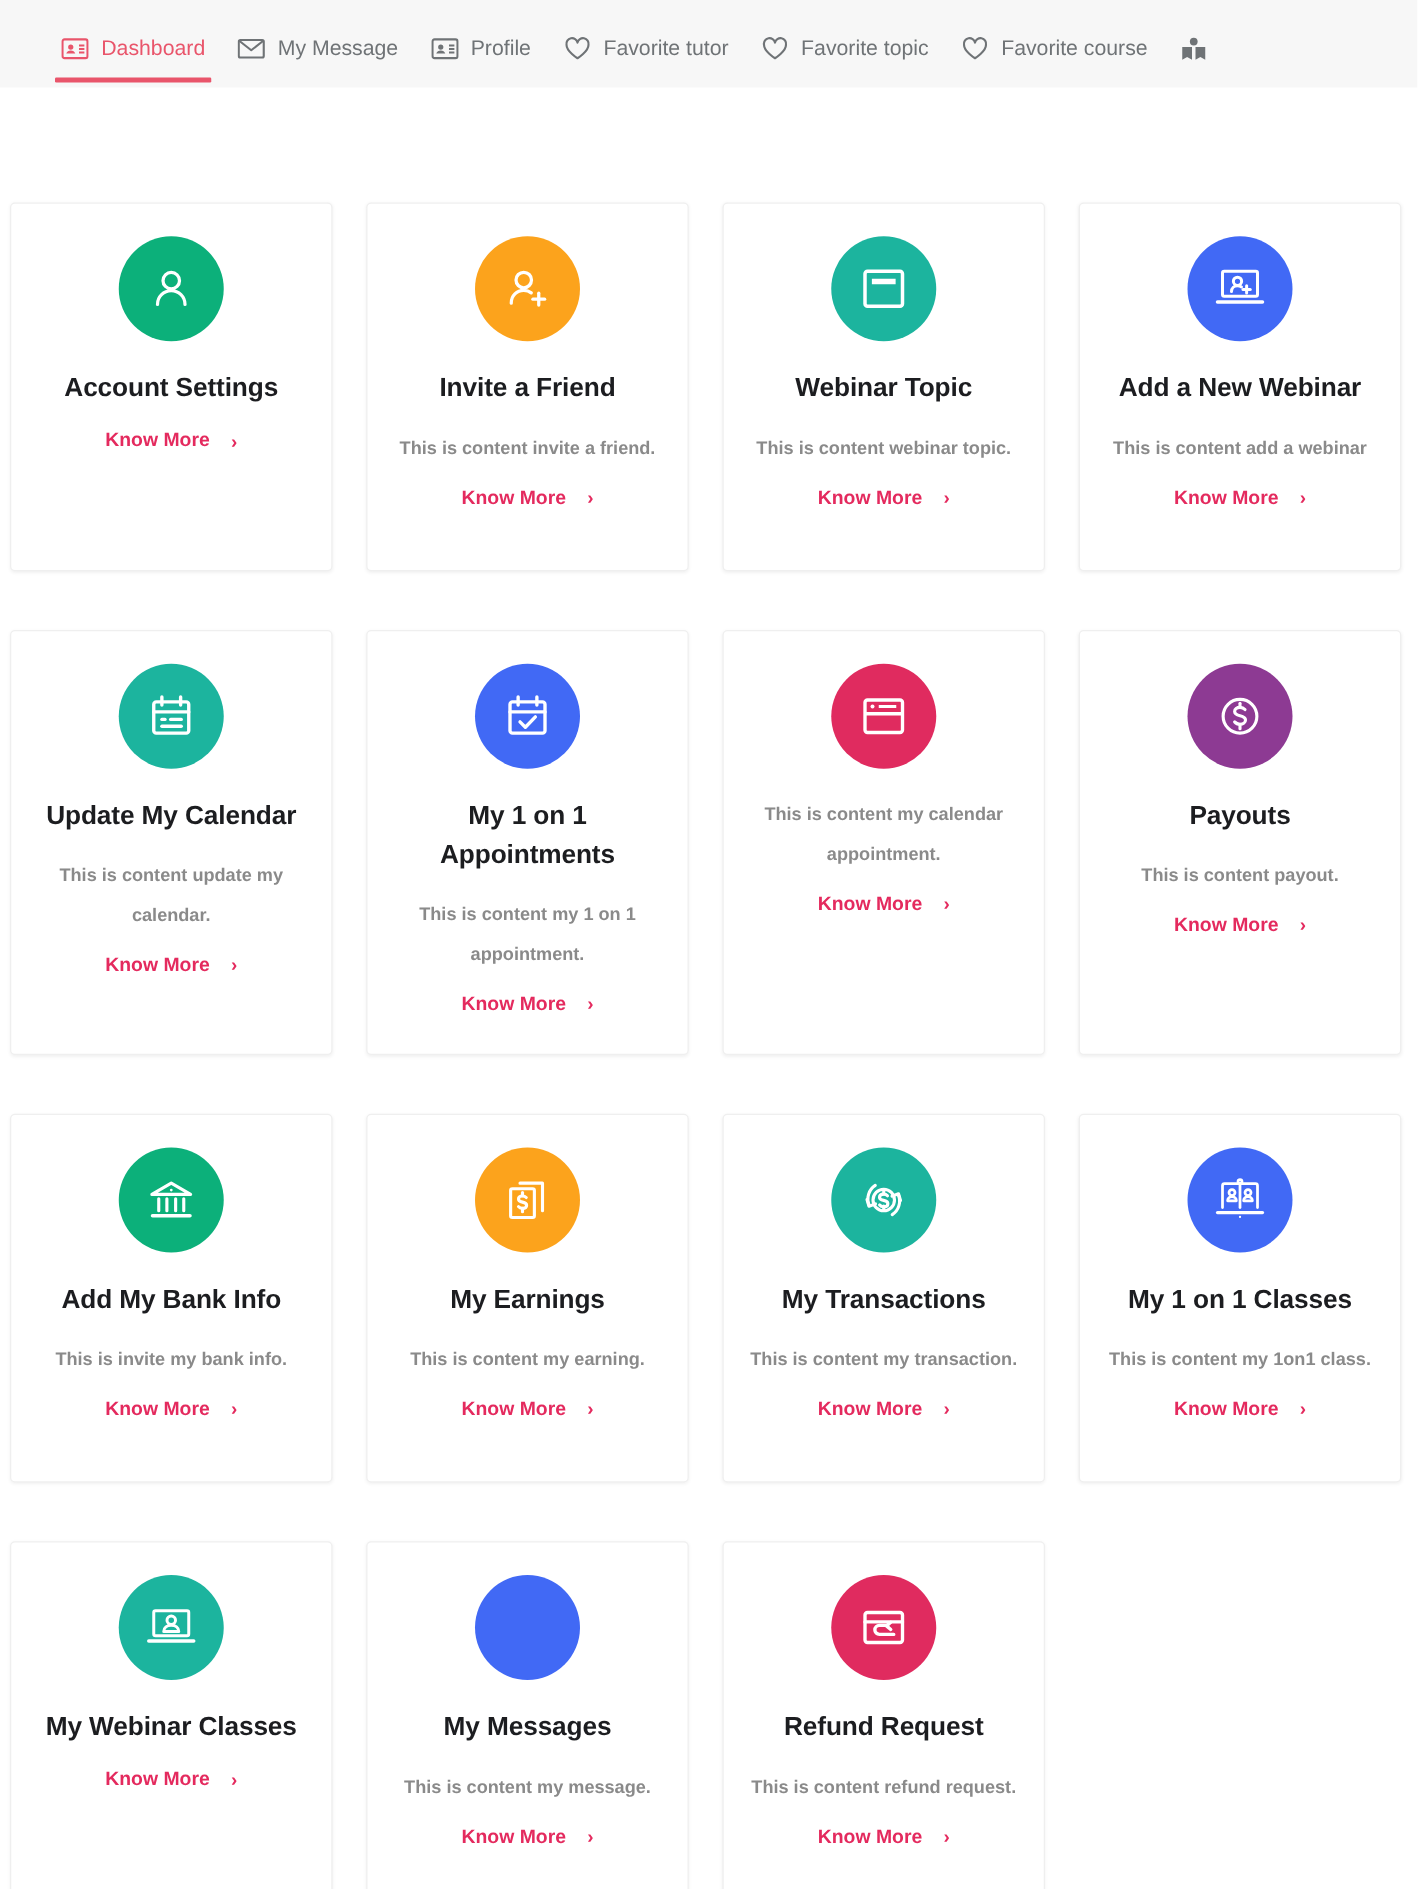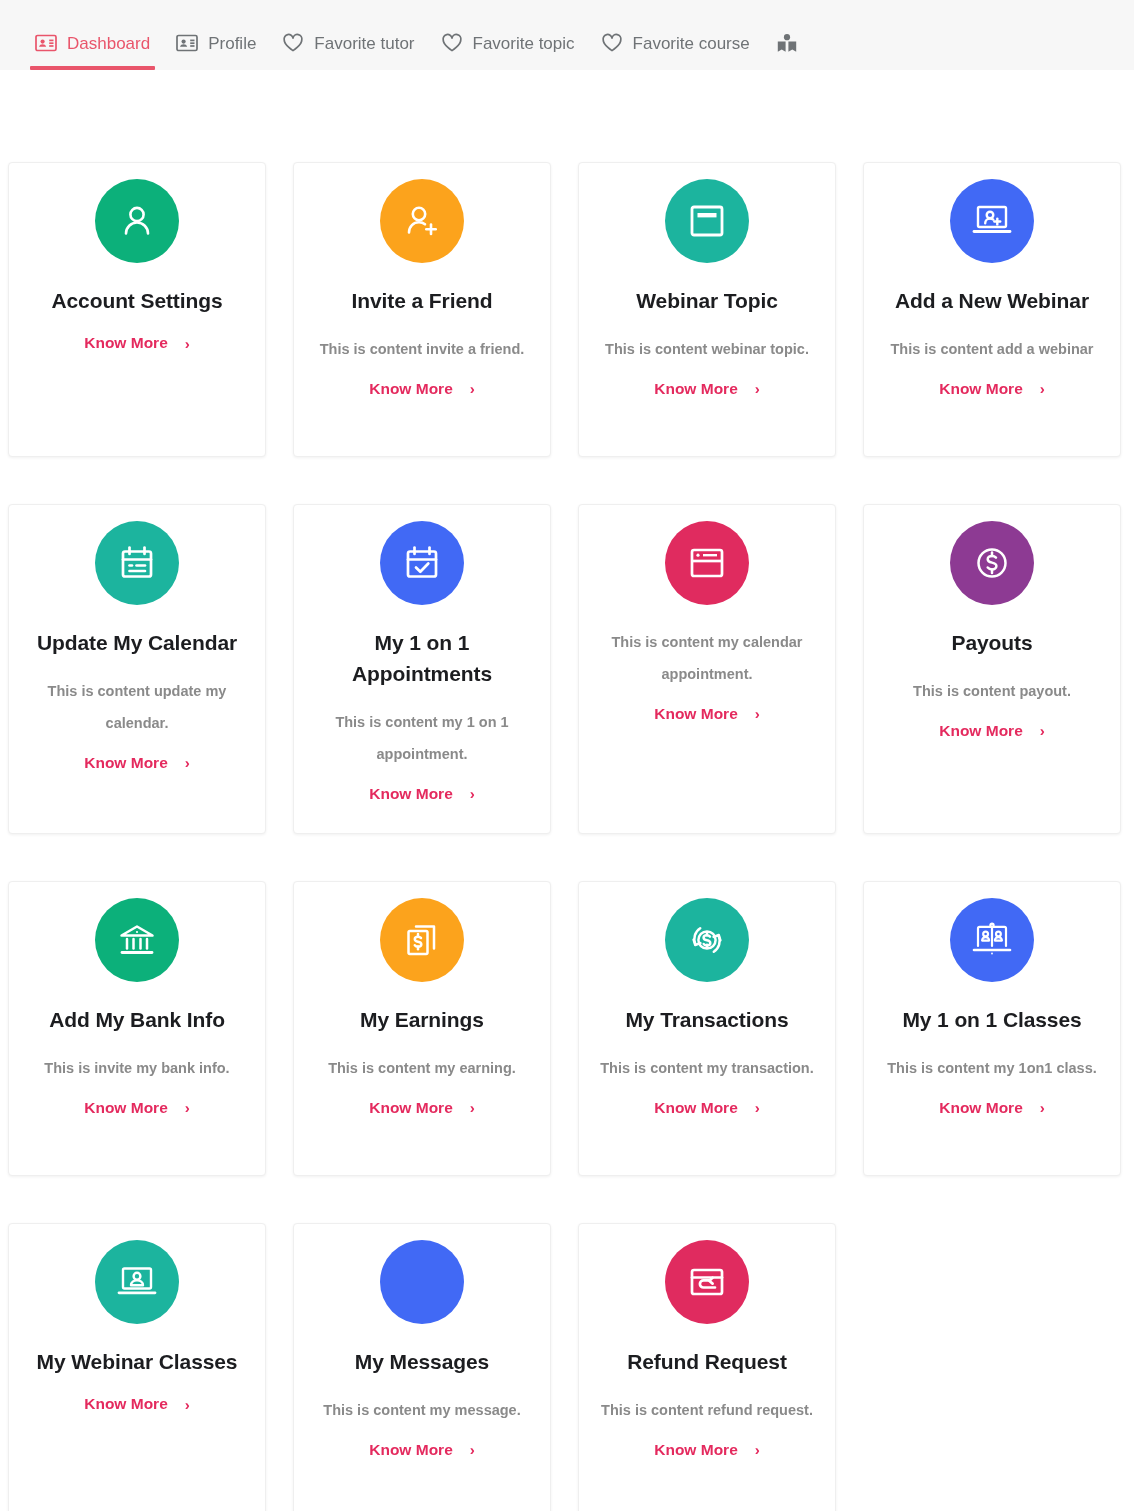--- a/index.html
+++ b/index.html
@@ -11,22 +11,22 @@
     background: #ffffff;
     font-family: "Liberation Sans", sans-serif;
   }
 
   
   .topnav {
     width: 1134px;
     height: 70px;
     background: #f7f7f7;
     display: flex;
-    align-items: flex-end;
-    padding-left: 22px;
+    align-items: center;
+    padding-left: 36px;
     position: relative;
   }
   .nav-item {
     display: flex;
     align-items: center;
     height: 54px;
     gap: 10px;
     padding: 0 13px;
     margin-top: 7px;
     position: relative;
@@ -60,21 +60,21 @@
     grid-template-columns: repeat(4, 258px);
     column-gap: 27px;
     row-gap: 47px;
     padding-left: 8px;
   }
   .card {
     background: #ffffff;
     border: 1px solid #efefef;
     border-radius: 4px;
     box-shadow: 0 1px 3px rgba(0,0,0,0.06);
-    padding: 16px 18px 30px 18px;
+    padding: 26px 18px 30px 18px;
     text-align: center;
     min-height: 295px;
     display: flex;
     flex-direction: column;
     align-items: center;
     cursor: pointer;
   }
   .card.tall { min-height: 330px; }
   .circle {
     width: 84px;
@@ -125,20 +125,29 @@
       <rect x="1" y="1.5" width="20" height="15" rx="1.6"></rect>
       <circle cx="7.6" cy="7.6" r="2.1" fill="#e9556b" stroke="none"></circle>
       <path d="M4.0 12.8c0.5-1.7 1.9-2.5 3.6-2.5s3.1 0.8 3.6 2.5z" fill="#e9556b" stroke="none"></path>
       <line x1="14.2" y1="6.4" x2="18.5" y2="6.4"></line>
       <line x1="14.2" y1="9.2" x2="18.5" y2="9.2"></line>
       <line x1="14.2" y1="12" x2="18.5" y2="12"></line>
     </svg>
       </span>
       <span class="nav-label">Dashboard</span>
       <span class="nav-underline"></span>
+    </div>
+    <div class="nav-item">
+      <span class="nav-icon">
+        <svg width="22" height="18" viewBox="0 0 22 18" fill="none" stroke="#6f7376" stroke-width="1.7" stroke-linejoin="round">
+      <rect x="1" y="2" width="20" height="14" rx="1.2"></rect>
+      <path d="M1.6 2.8 11 10.2 20.4 2.8"></path>
+    </svg>
+      </span>
+      <span class="nav-label">My Message</span>
     </div>
     <div class="nav-item">
       <span class="nav-icon">
         <svg width="22" height="18" viewBox="0 0 22 18" fill="none" stroke="#6f7376" stroke-width="1.7">
       <rect x="1" y="1.5" width="20" height="15" rx="1.6"></rect>
       <circle cx="7.6" cy="7.6" r="2.1" fill="#6f7376" stroke="none"></circle>
       <path d="M4.0 12.8c0.5-1.7 1.9-2.5 3.6-2.5s3.1 0.8 3.6 2.5z" fill="#6f7376" stroke="none"></path>
       <line x1="14.2" y1="6.4" x2="18.5" y2="6.4"></line>
       <line x1="14.2" y1="9.2" x2="18.5" y2="9.2"></line>
       <line x1="14.2" y1="12" x2="18.5" y2="12"></line>

